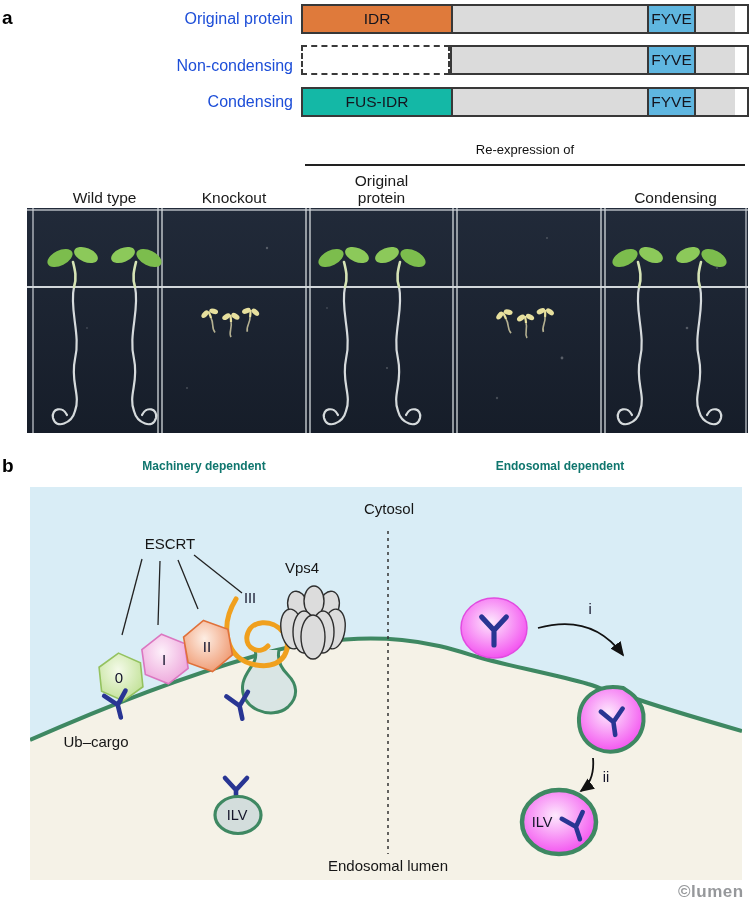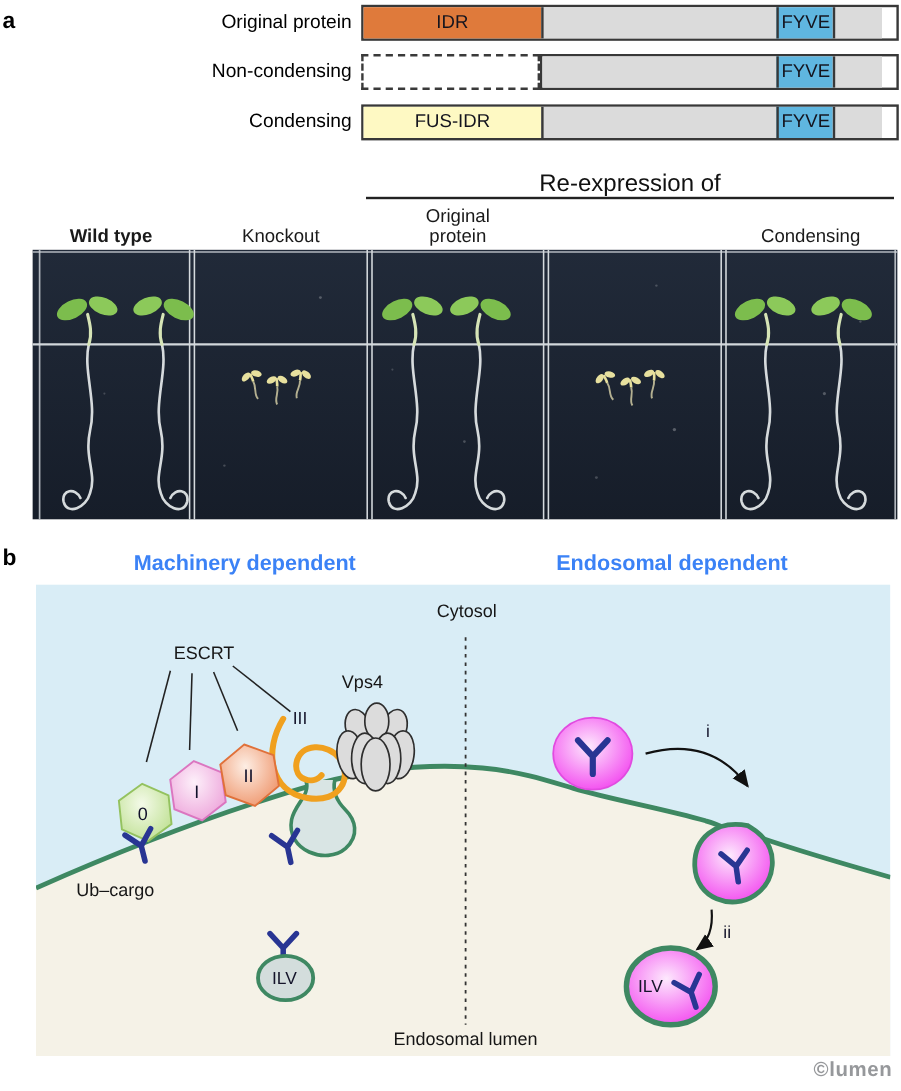--- a/index.html
+++ b/index.html
@@ -4,44 +4,44 @@
 <style>
   html,body{margin:0;padding:0;background:#fff;}
   .page{position:relative;width:751px;height:909px;background:#ffffff;
         font-family:"Liberation Sans",sans-serif;color:#111;overflow:hidden;}
 
   
   .panel-letter{position:absolute;font-weight:bold;font-size:19px;color:#000;}
 
   
   .crow{position:absolute;left:0;display:flex;align-items:center;height:30px;}
-  .clabel{width:293px;text-align:right;padding-right:8px;font-size:16px;color:#000000;}
+  .clabel{width:293px;text-align:right;padding-right:8px;font-size:16px;color:#1d4ed8;}
   .cbar{display:flex;height:30px;box-sizing:border-box;}
   .cbar.solidbar{border:2px solid #383838;width:448px;text-align:right;}
   .seg{box-sizing:border-box;display:flex;align-items:center;justify-content:center;
        font-size:15.5px;color:#14141e;}
   .solidbar .seg + .seg{border-left:2px solid #383838;}
   .seg.idr{width:148px;background:#DF7A3B;}
-  .seg.fus{width:148px;background:#fef9c3;}
+  .seg.fus{width:148px;background:#14b8a6;}
   .seg.mid{width:196px;background:#DBDBDB;}
   .seg.fyve{width:47px;background:#5FB6E0;}
   .seg.endcap{width:41px;background:#DBDBDB;}
   .seg.dashedseg{width:149px;background:#fff;border:2px dashed #3a3a3a;}
   .solidgrp{display:flex;box-sizing:border-box;border:2px solid #383838;width:299px;height:30px;}
   .solidgrp .seg.mid{width:195px;}
   .solidgrp .seg + .seg{border-left:2px solid #383838;}
 
   
-  .reexp{position:absolute;left:305px;top:142px;width:440px;text-align:center;font-size:20px;}
+  .reexp{position:absolute;left:305px;top:142px;width:440px;text-align:center;font-size:13px;}
   .reexp-line{position:absolute;left:305px;top:164px;width:440px;border-top:2px solid #222;height:0;}
   .collabel{position:absolute;top:168px;height:38px;display:flex;flex-direction:column;
             justify-content:flex-end;text-align:center;font-size:15.5px;line-height:17px;color:#1a1a1a;}
 
   
-  .pbtitle{position:absolute;top:459px;text-align:center;font-weight:bold;font-size:18px;color:#3b82f6;}
+  .pbtitle{position:absolute;top:459px;text-align:center;font-weight:bold;font-size:12px;color:#0f766e;}
 
   .watermark{position:absolute;left:678px;top:882px;font-size:17px;font-weight:bold;
              color:#96989b;letter-spacing:0.5px;}
 
   
   .ph-root{stroke:#e6eaec;stroke-width:2.2;fill:none;stroke-linecap:round;opacity:.92}
   .ph-stem{stroke:#d6e4b6;stroke-width:2.6;fill:none;stroke-linecap:round}
   .ph-leaf{fill:#7cbd4d}
   .ph-leaf2{fill:#8cc95a}
   .sp-tail{stroke:#cfc9a2;stroke-width:1.6;fill:none;opacity:.85}
@@ -66,21 +66,21 @@
   <div class="crow" style="top:4px;">
     <div class="clabel">Original protein</div>
     <div class="cbar solidbar">
       <div class="seg idr">IDR</div>
       <div class="seg mid"></div>
       <div class="seg fyve">FYVE</div>
       <div class="seg endcap"></div>
     </div>
   </div>
 
-  <div class="crow" style="top:45px;">
+  <div class="crow" style="top:45px;align-items:flex-end;">
     <div class="clabel">Non-condensing</div>
     <div class="cbar">
       <div class="seg dashedseg"></div>
       <div class="solidgrp">
         <div class="seg mid"></div>
         <div class="seg fyve">FYVE</div>
         <div class="seg endcap"></div>
       </div>
     </div>
   </div>
@@ -91,21 +91,21 @@
       <div class="seg fus">FUS-IDR</div>
       <div class="seg mid"></div>
       <div class="seg fyve">FYVE</div>
       <div class="seg endcap"></div>
     </div>
   </div>
 
   <div class="reexp">Re-expression of</div>
   <div class="reexp-line"></div>
 
-  <div class="collabel" style="left:26px;width:133px;font-weight:bold;">
+  <div class="collabel" style="left:38px;width:133px;">
     <span>Wild type</span>
   </div>
   <div class="collabel" style="left:160px;width:148px;">
     <span>Knockout</span>
   </div>
   <div class="collabel" style="left:308px;width:147px;">
     <span>Original</span>
     <span>protein</span>
   </div>
   <div class="collabel" style="left:603px;width:145px;">

